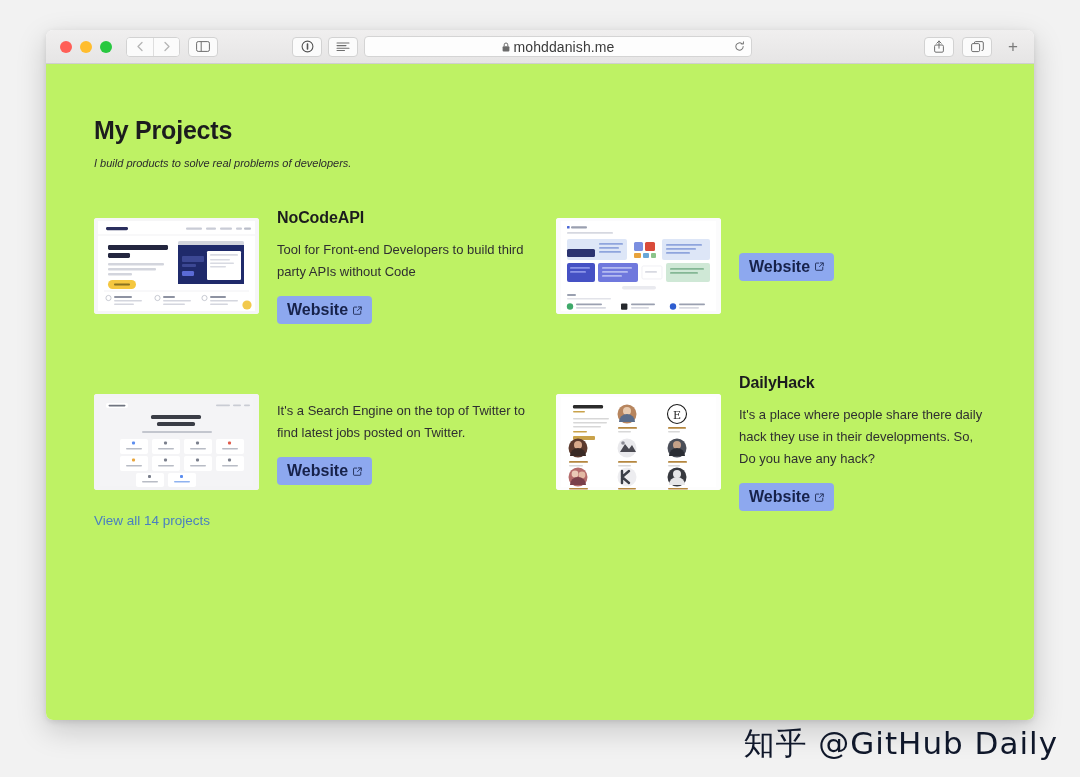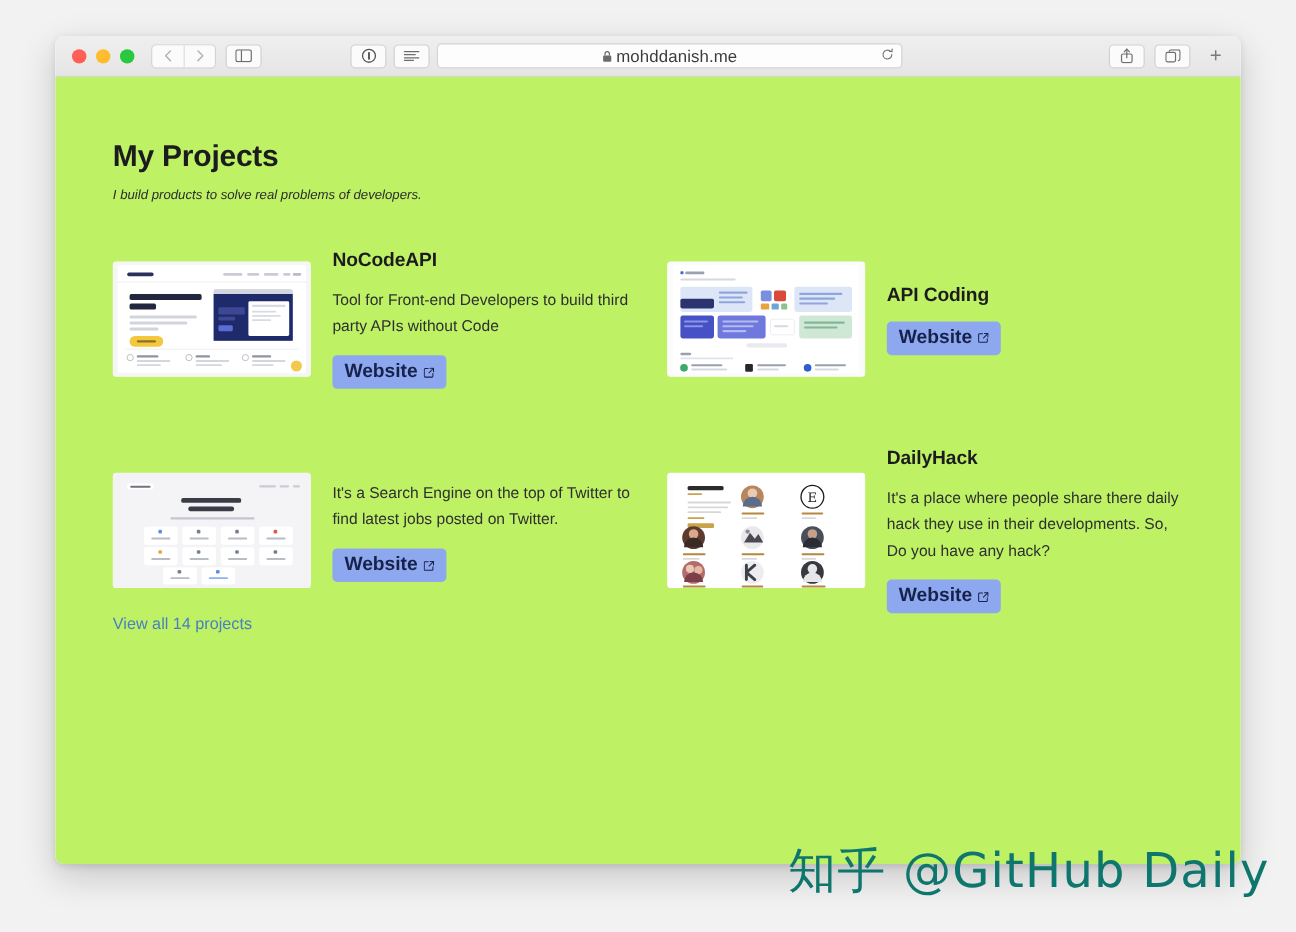--- a/index.html
+++ b/index.html
@@ -229,23 +229,23 @@
   .view-all {
     margin-top: 54px;
     font-size: 13.5px;
     color: #4a7fc1;
   }
 
   
   .watermark {
     position: absolute;
     right: 22px;
-    bottom: 24px;
-    font-size: 40px;
-    color: #0f766e;
+    bottom: 12px;
+    font-size: 31px;
+    color: #0f172a;
     letter-spacing: 1px;
     white-space: nowrap;
     font-family: "DejaVu Sans", sans-serif;
   }
 </style>
 </head>
 <body>
 
 <div class="browser-window">
 
@@ -473,21 +473,20 @@
                 <rect x="75" y="89" width="18" height="1.7" rx="0.85" fill="#d7d9e1"></rect>
               </g>
               <g>
                 <circle cx="117" cy="88.5" r="3.2" fill="#2f5ed0"></circle>
                 <rect x="123" y="85.5" width="26" height="1.7" rx="0.85" fill="#9aa0b0"></rect>
                 <rect x="123" y="89" width="20" height="1.7" rx="0.85" fill="#d7d9e1"></rect>
               </g>
             </svg>
           </div>
           <div class="project-body">
-            <div class="project-title">API Coding</div>
             <a class="website-btn">
               <span>Website</span>
               <svg width="9" height="9" viewBox="0 0 10 10">
                 <path d="M4.2 1.2 H1.4 a0.8 0.8 0 0 0 -0.8 0.8 V8.4 a0.8 0.8 0 0 0 0.8 0.8 H7.8 a0.8 0.8 0 0 0 0.8 -0.8 V5.8" fill="none" stroke="#17224a" stroke-width="0.95" stroke-linecap="round"></path>
                 <path d="M6 1 H9.2 V4.2" fill="none" stroke="#17224a" stroke-width="0.95" stroke-linecap="round" stroke-linejoin="round"></path>
                 <line x1="9" y1="1.2" x2="5" y2="5.2" stroke="#17224a" stroke-width="0.95" stroke-linecap="round"></line>
               </svg>
             </a>
           </div>
         </div>

